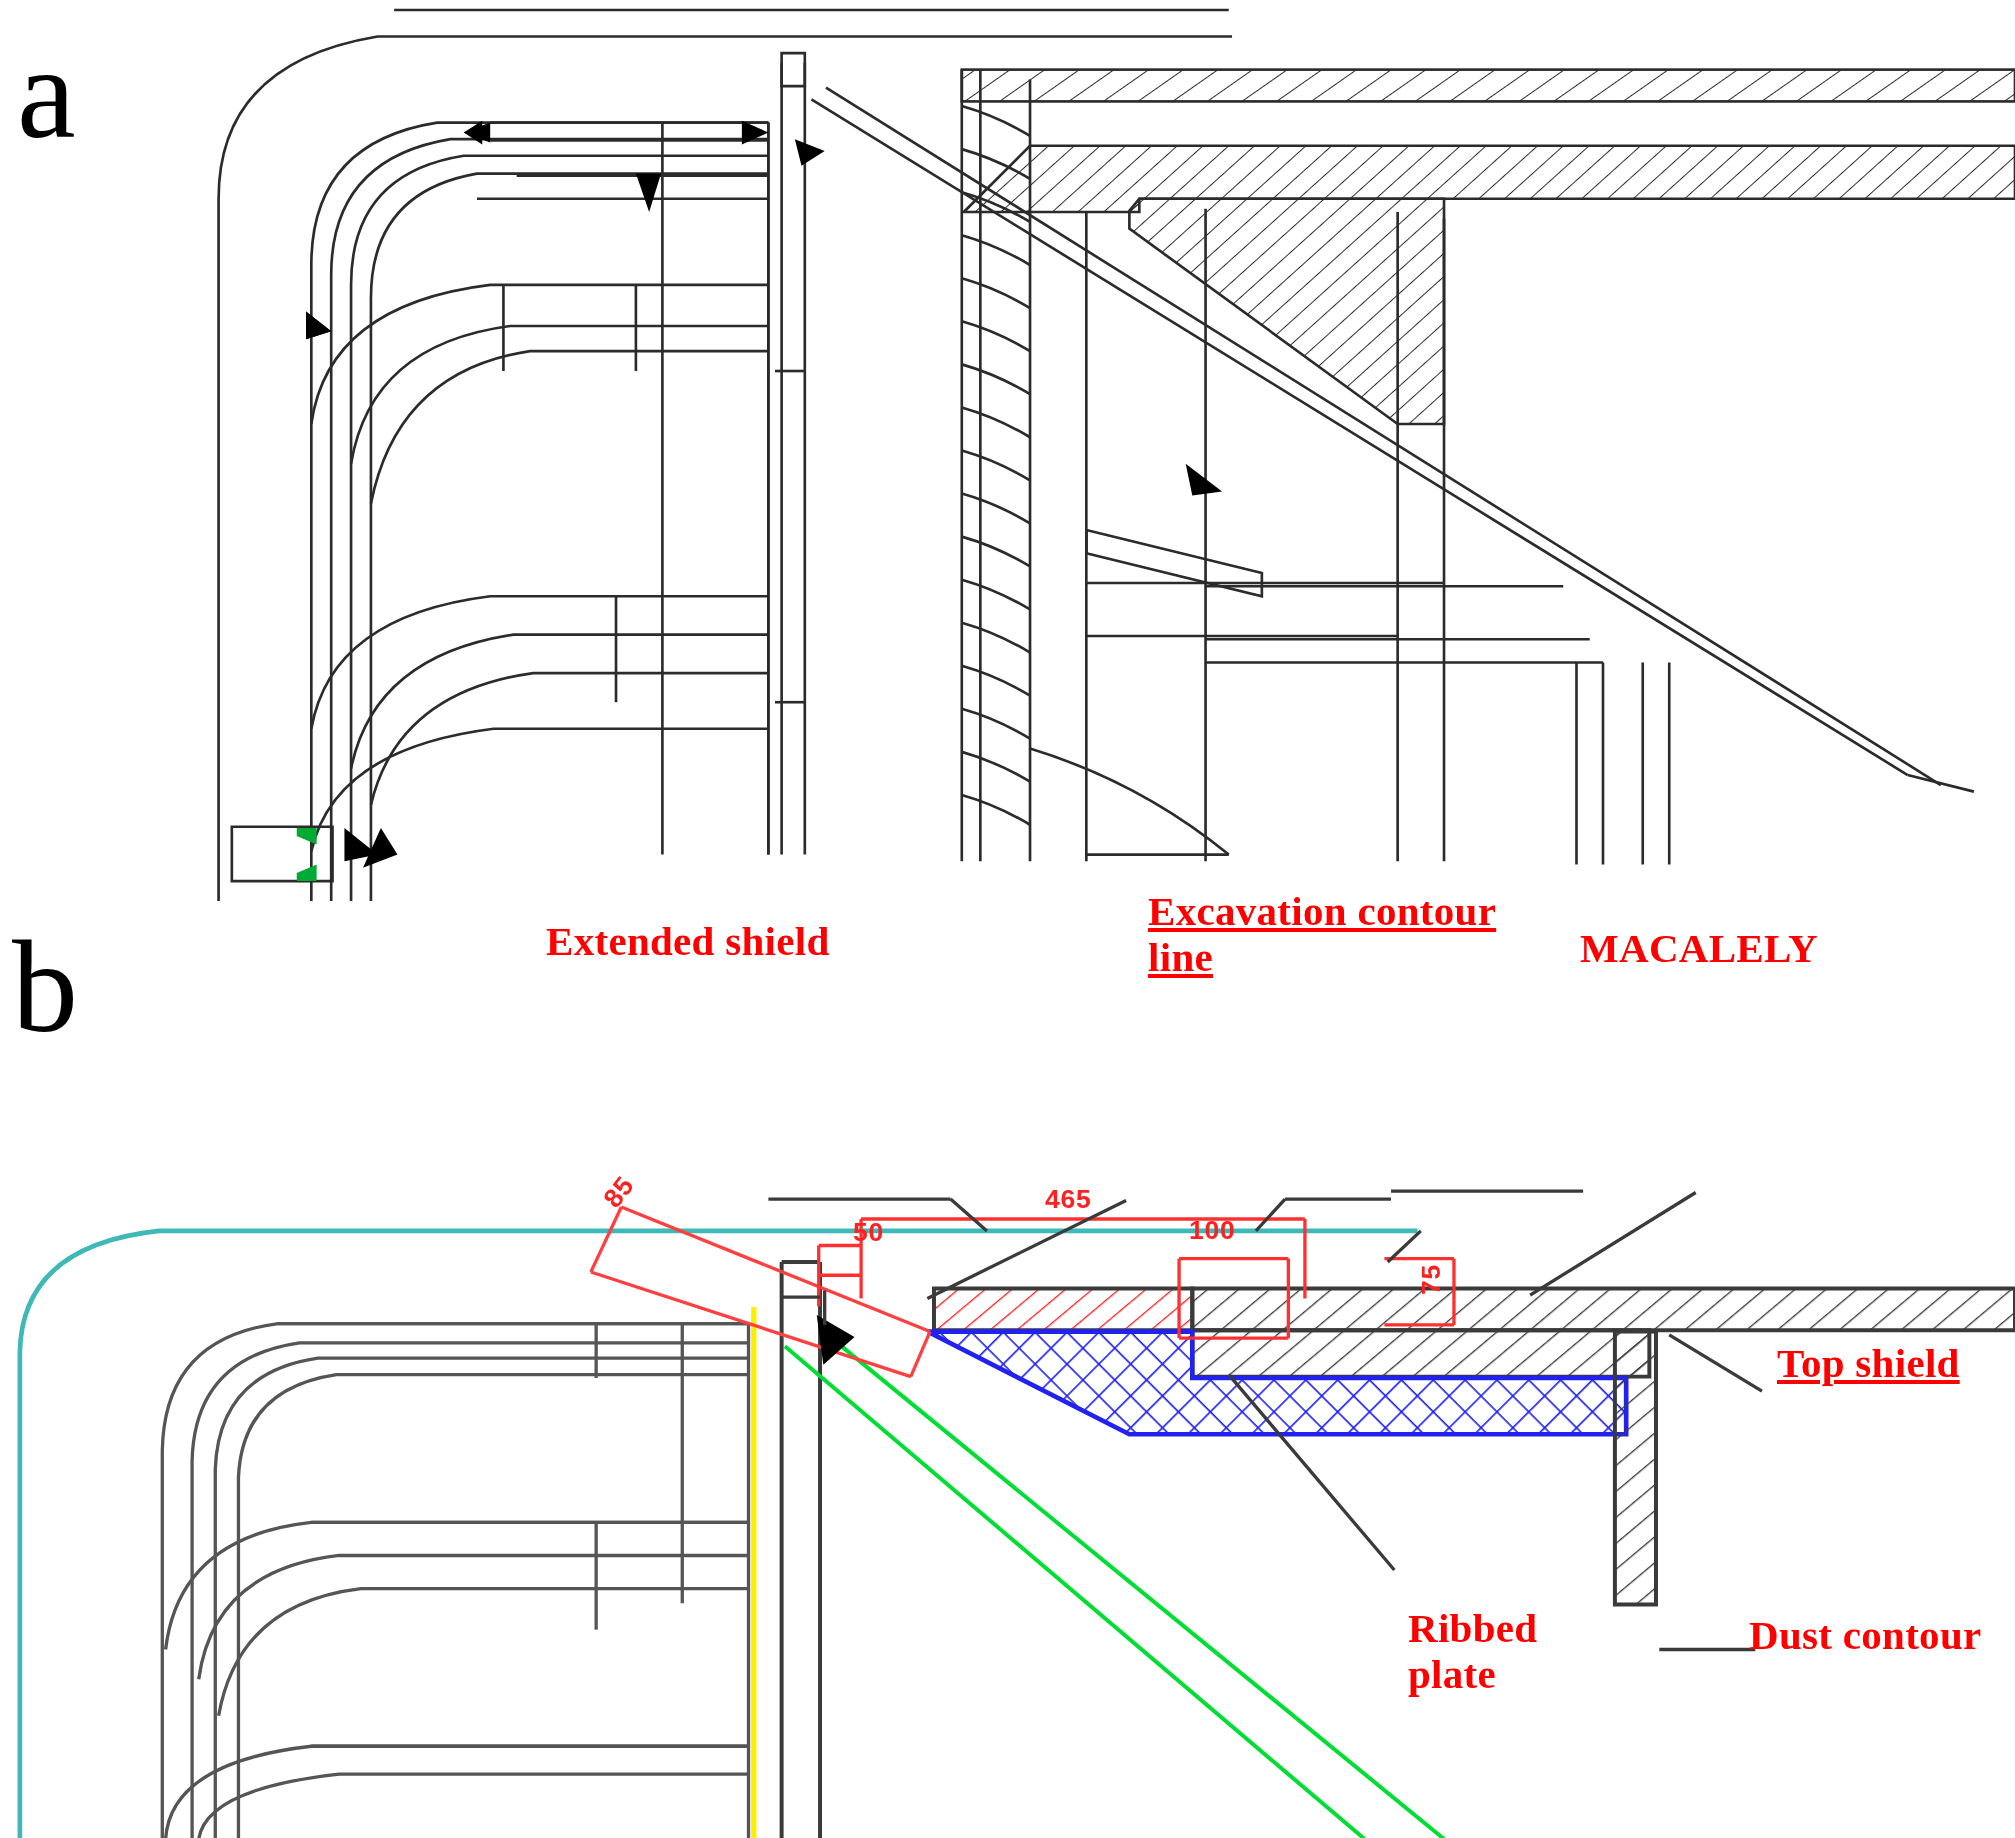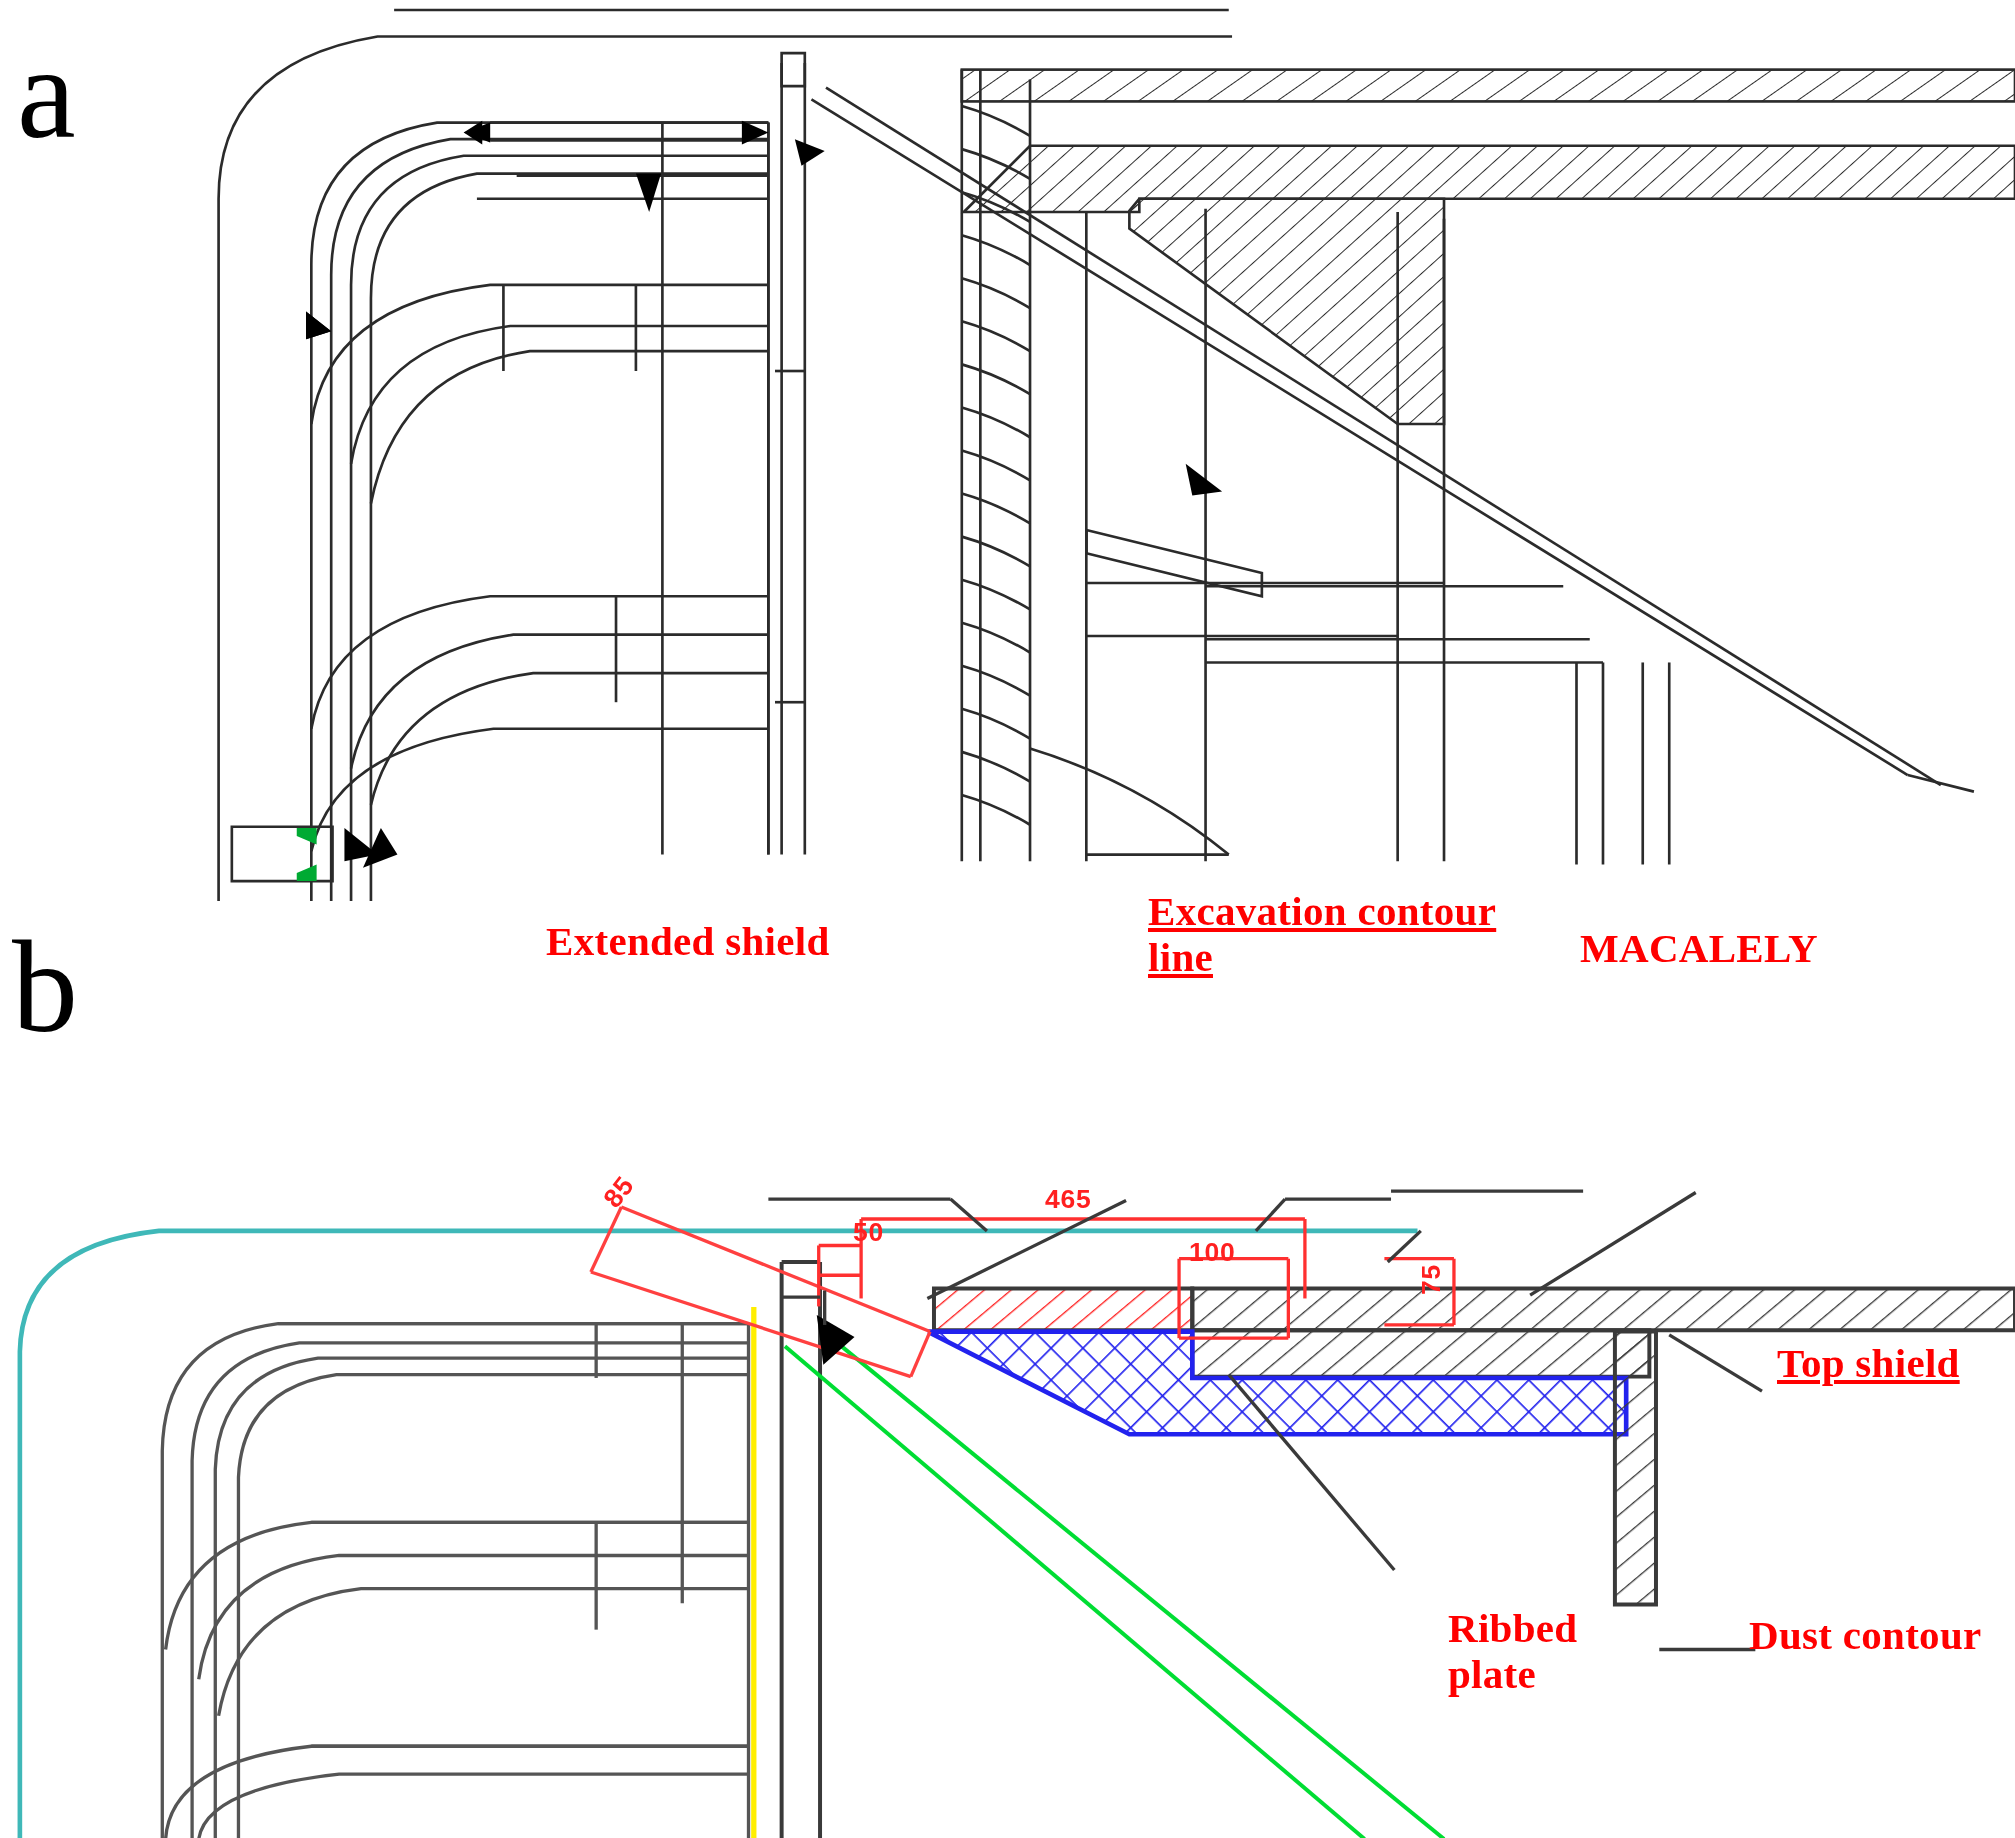--- a/index.html
+++ b/index.html
@@ -352,28 +352,28 @@
 
     <div class="redtext" style="left:1148px; top:-12px;text-decoration:underline;">Excavation contour
 line</div>
 
     <div class="redtext" style="left:1580px; top:24.5px;">MACALELY</div>
 
     <div class="redtext" style="left:1777px; top:440px;text-decoration:underline;">Top shield</div>
 
     <div class="redtext" style="left:1749px; top:712px;">Dust contour</div>
 
-    <div class="redtext" style="left:1408px; top:705px;margin-left:40px;">Ribbed
+    <div class="redtext" style="left:1408px; top:705px;">Ribbed
 plate</div>
 
     <div class="dimtext rot45" style="left:599px; top:295px;">85</div>
 
     <div class="dimtext" style="left:1045px; top:285px;">465</div>
 
     <div class="dimtext" style="left:821px; top:318px;margin-left:32px;">50</div>
 
-    <div class="dimtext" style="left:1189px; top:338px;text-align:right;">100</div>
+    <div class="dimtext" style="left:1189px; top:316px;text-align:right;">100</div>
 
     <div class="dimtext rot90" style="left:1418px; top:394px;">75</div>
   </div>
 
 </div>
 
 
 </body></html>

